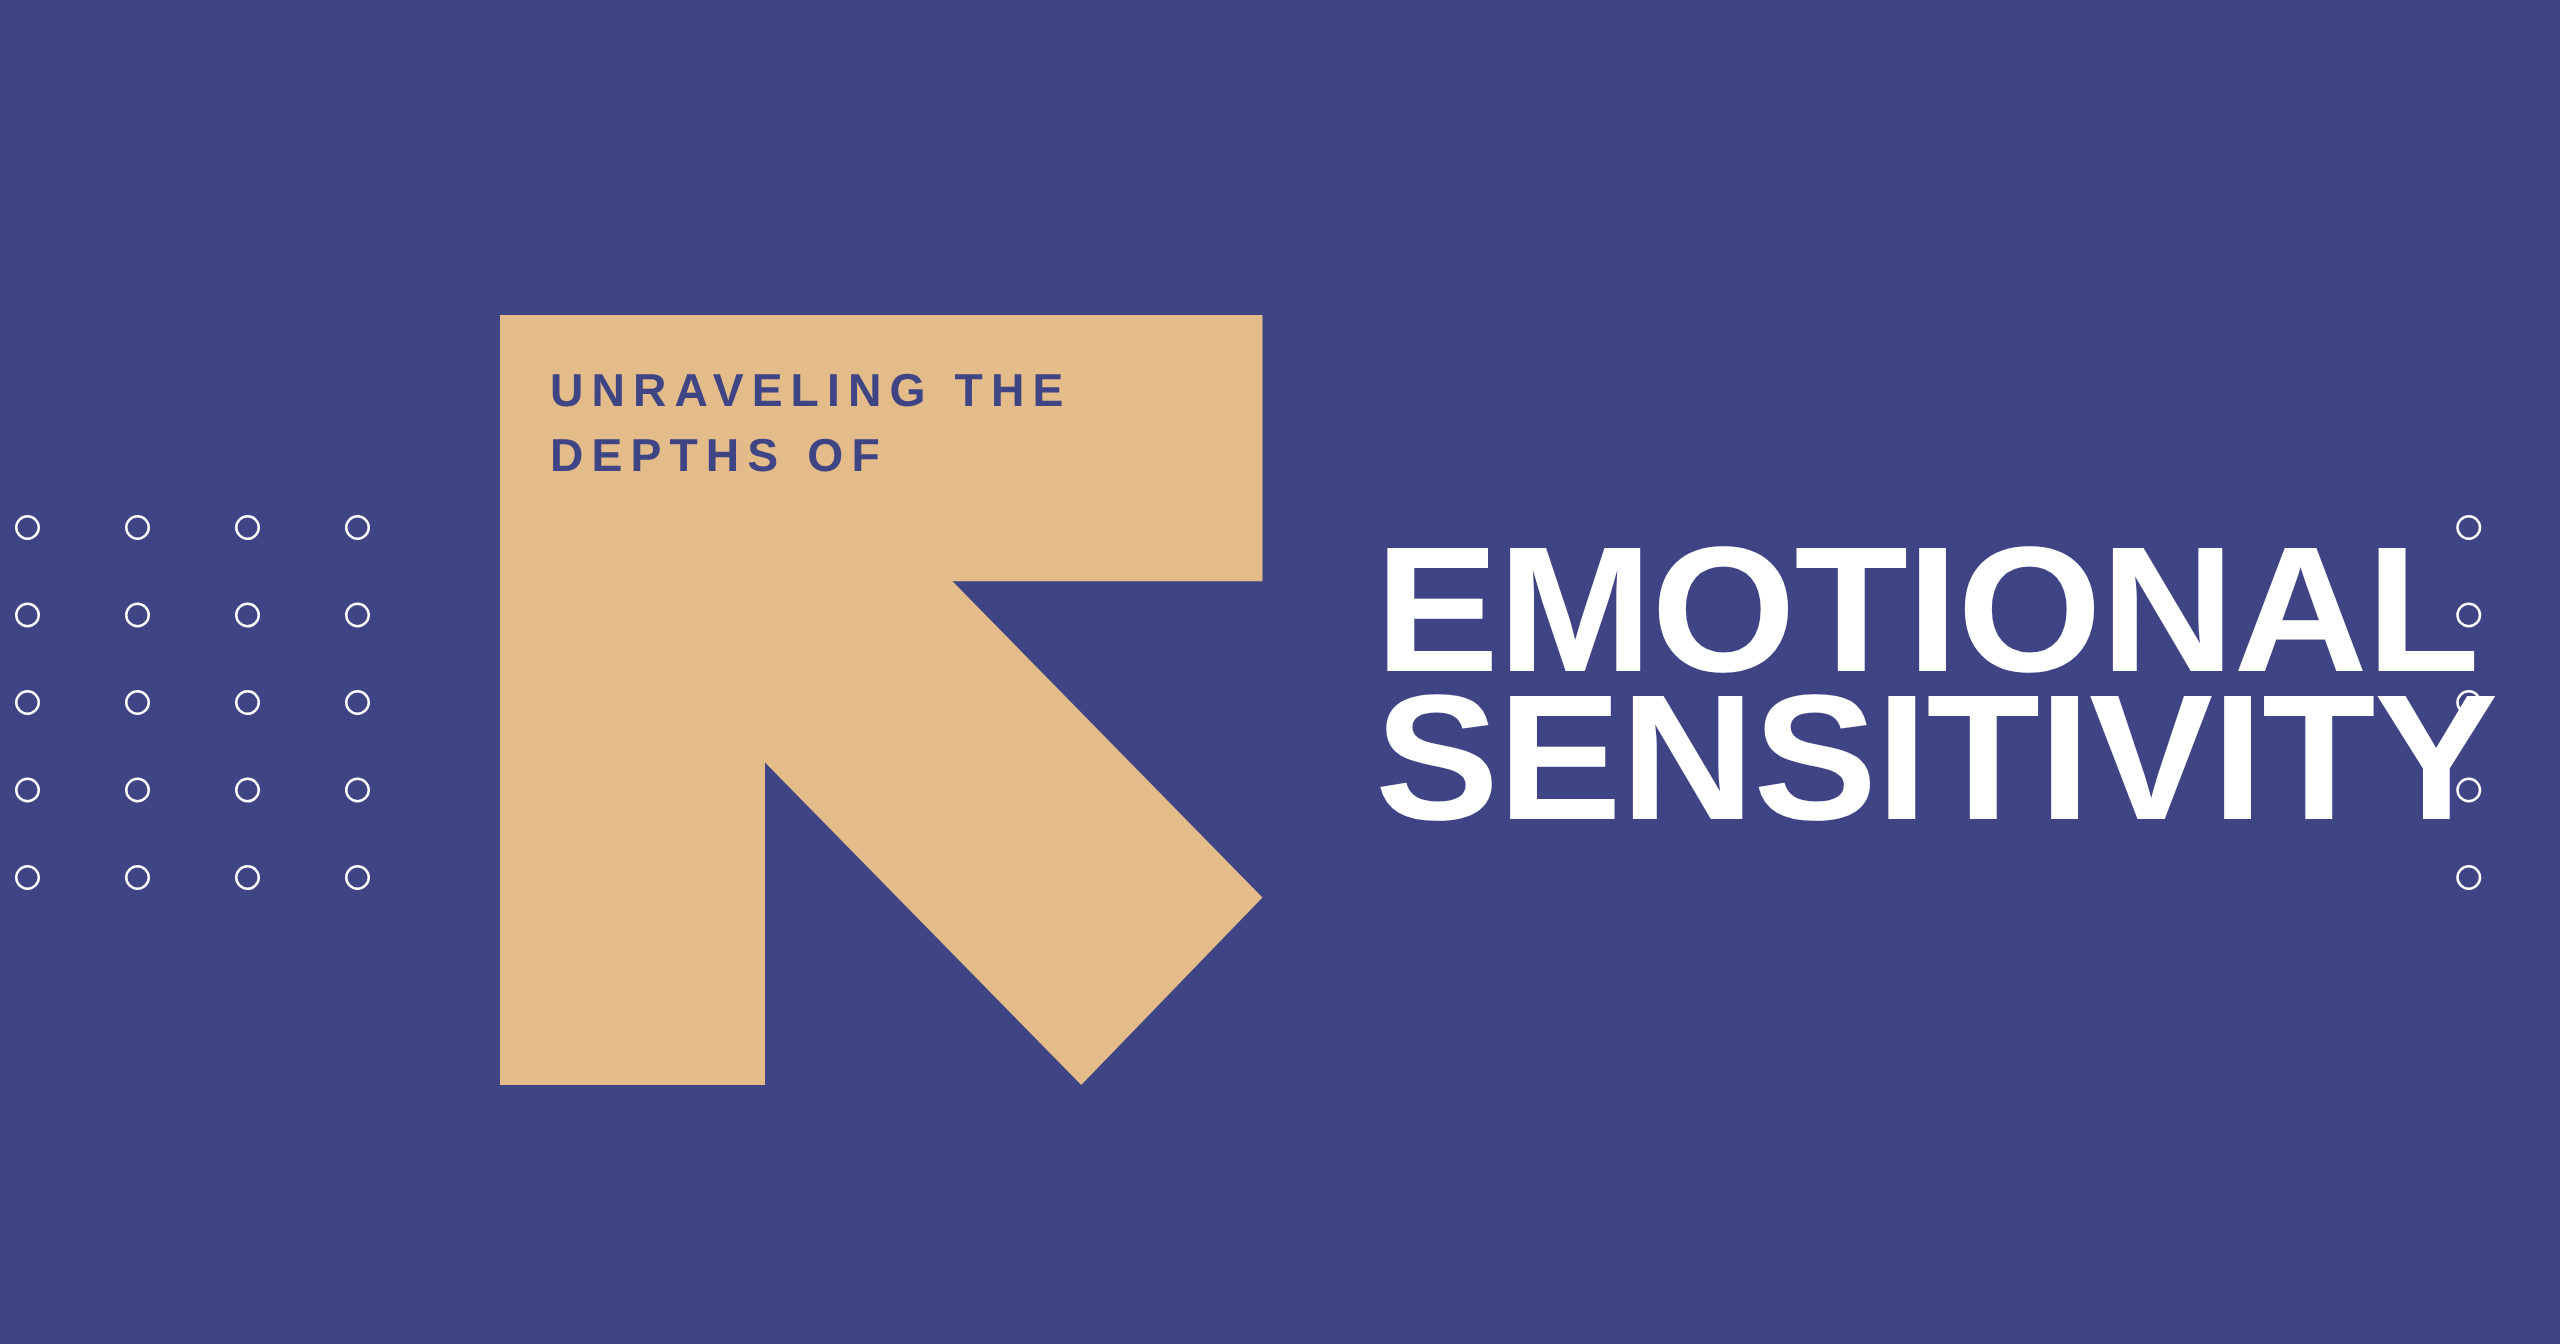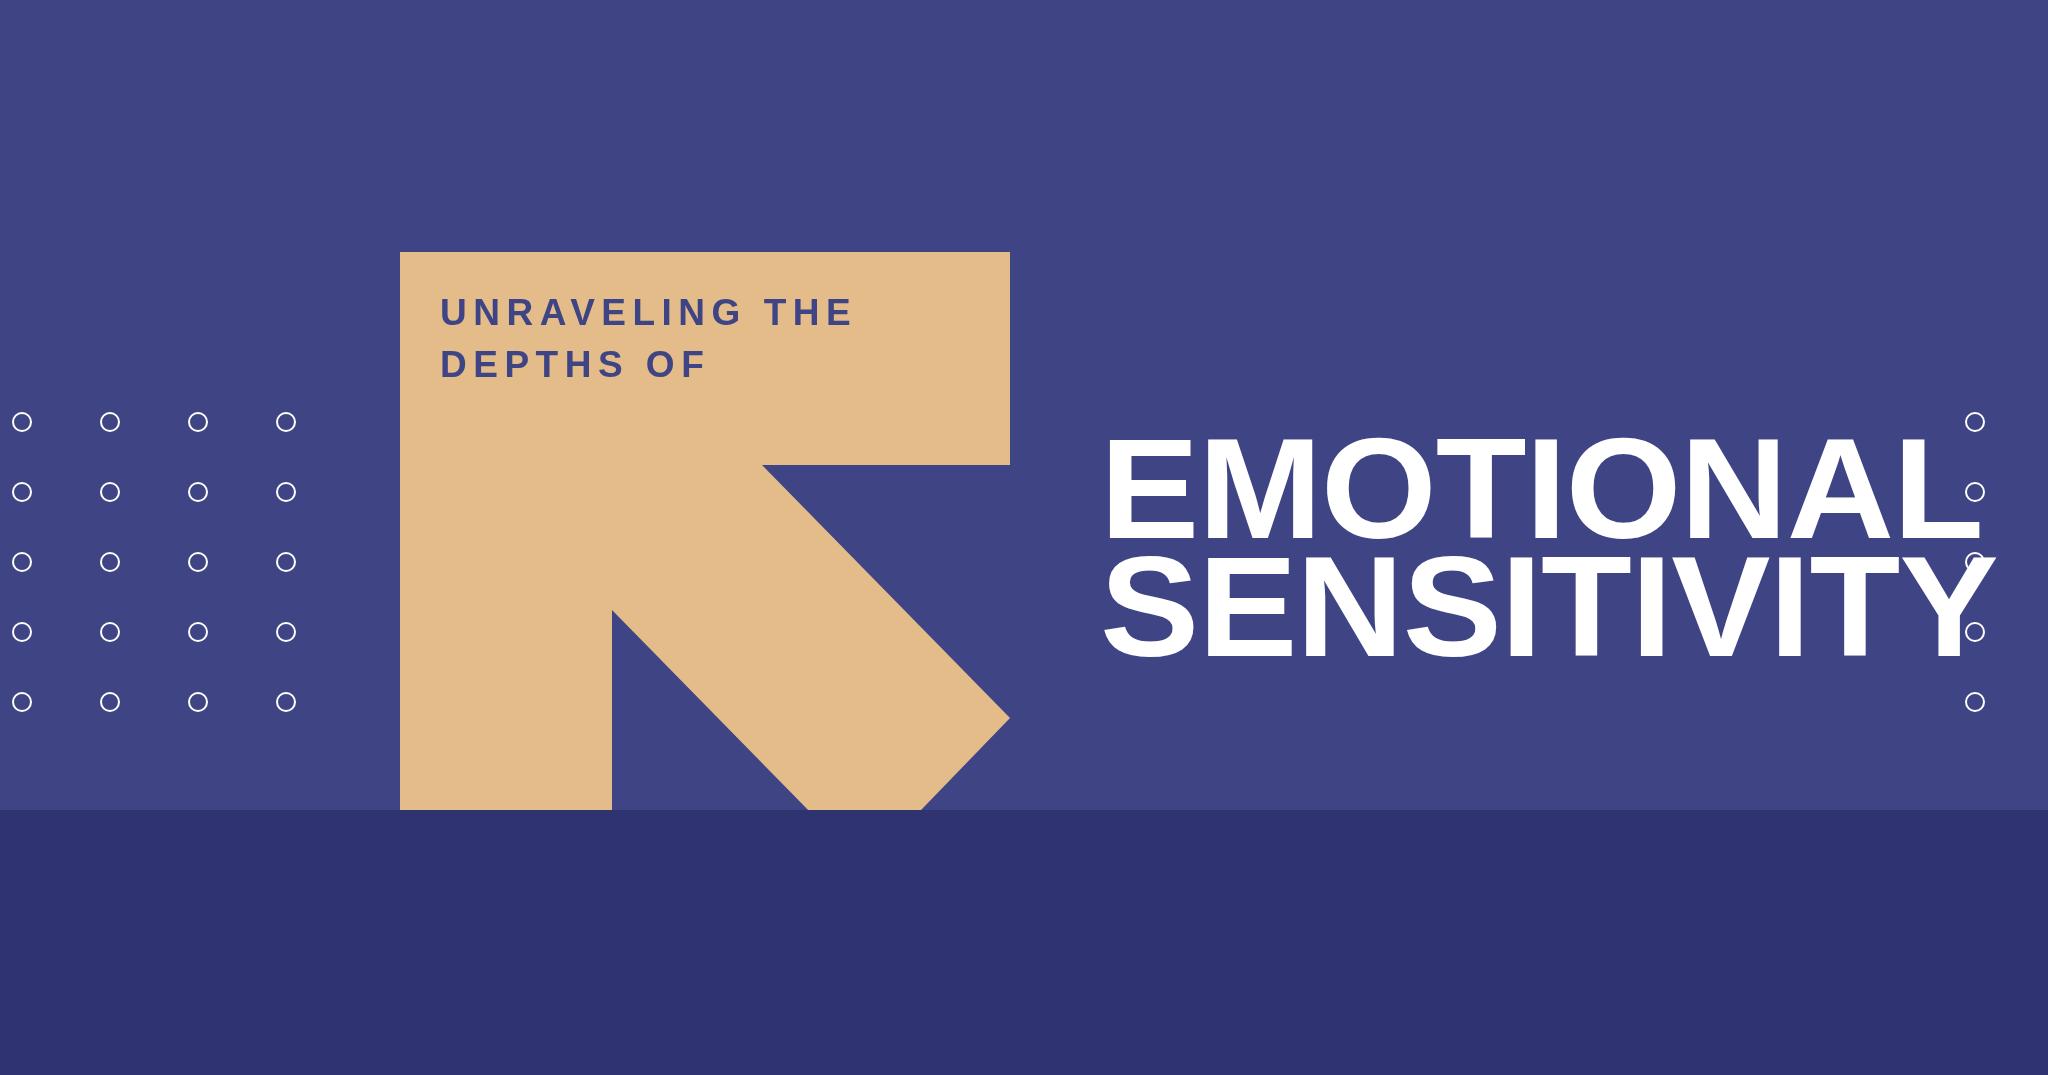--- a/index.html
+++ b/index.html
@@ -8,21 +8,21 @@
     padding: 0;
   }
   body {
     background: #2f3470;
     font-family: "Liberation Sans", sans-serif;
   }
 
   .banner {
     position: relative;
     width: 2048px;
-    height: 810px;
+    height: 1075px;
     overflow: hidden;
     background: #3f4484;
   }
 
   
   .dot-grid {
     position: absolute;
     top: 0;
     height: 100%;
     pointer-events: none;

